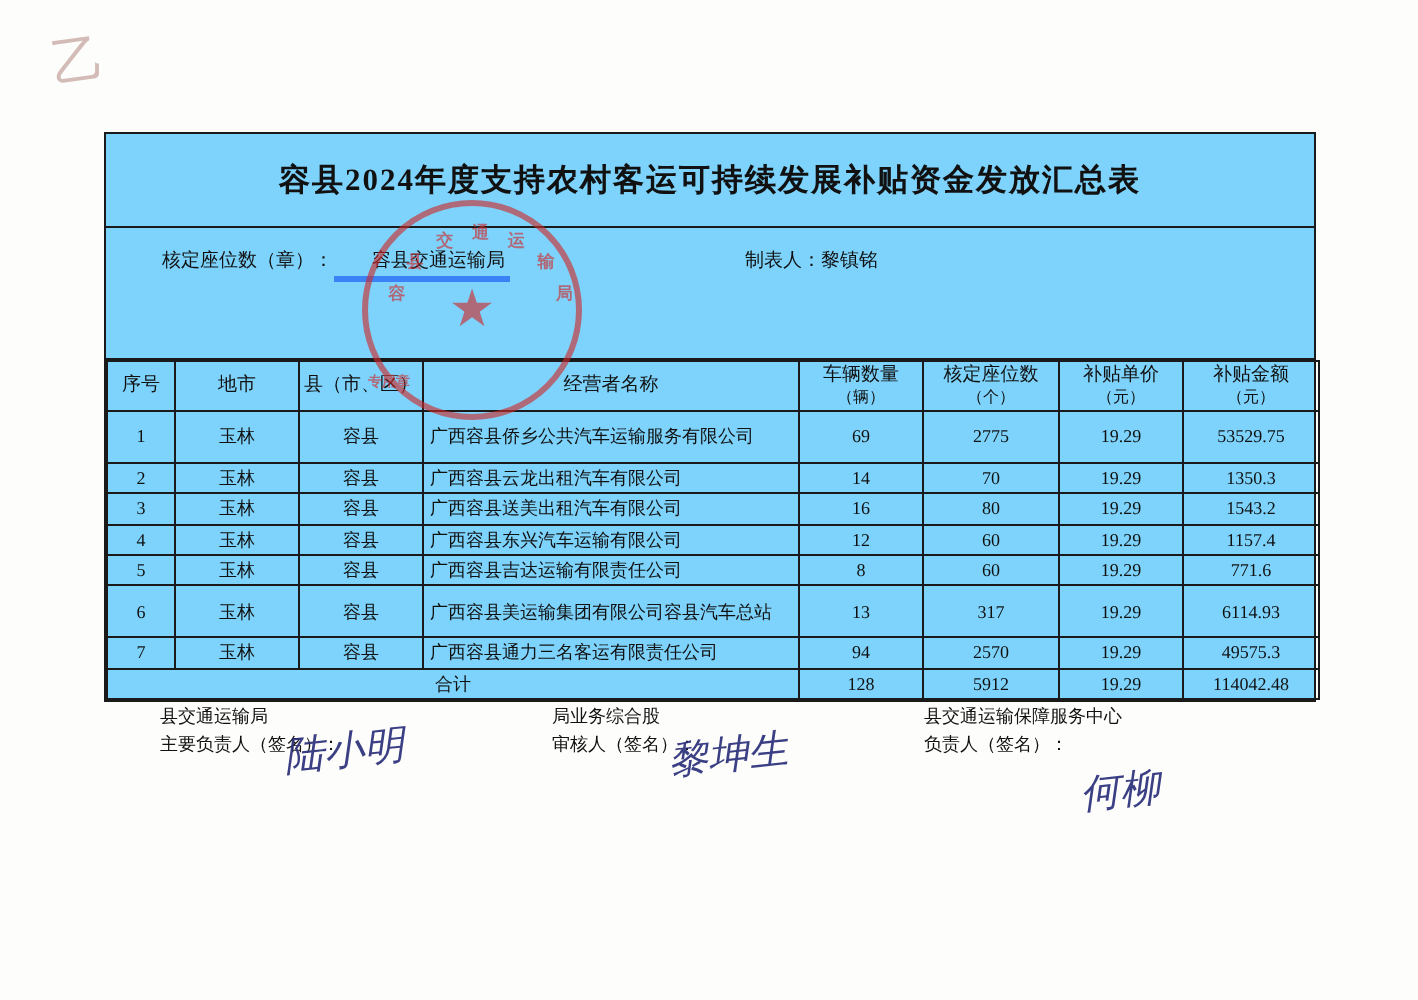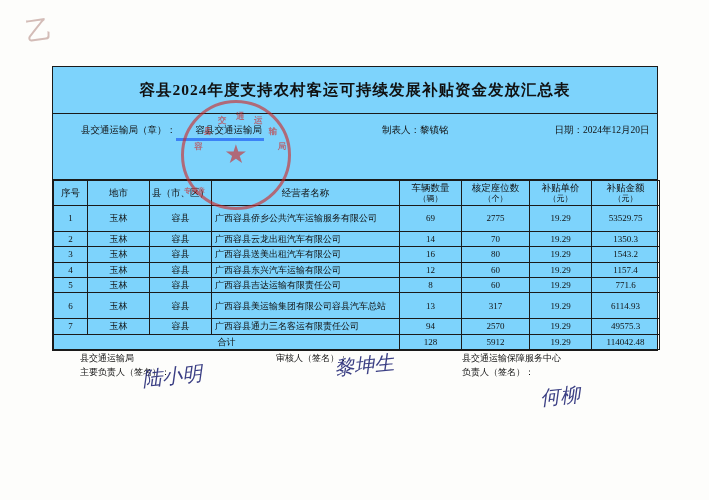--- a/index.html
+++ b/index.html
@@ -186,27 +186,24 @@
   <div class="pencil-mark">乙</div>
 
   <div class="doc">
 
     <div class="title-row">
       <div class="title">容县2024年度支持农村客运可持续发展补贴资金发放汇总表</div>
     </div>
 
     <div class="meta-row">
       <div class="meta-cell meta-unit">
-        <span>县交通运输局（章）：</span><span class="meta-underline">容县交通运输局</span>
+        <span>核定座位数（章）：</span><span class="meta-underline">容县交通运输局</span>
       </div>
       <div class="meta-cell meta-maker">
         <span>制表人：</span><span>黎镇铭</span>
-      </div>
-      <div class="meta-cell meta-date">
-        <span>日期：</span><span>2024年12月20日</span>
       </div>
 
       <div class="seal">
         <div class="ring-text">
           <span style="transform:rotate(-72deg) translate(0,-44px) rotate(72deg);">容</span>
           <span style="transform:rotate(-48deg) translate(0,-44px) rotate(48deg);">县</span>
           <span style="transform:rotate(-24deg) translate(0,-44px) rotate(24deg);">交</span>
           <span style="transform:rotate(0deg) translate(0,-44px) rotate(0deg);">通</span>
           <span style="transform:rotate(24deg) translate(0,-44px) rotate(-24deg);">运</span>
           <span style="transform:rotate(48deg) translate(0,-44px) rotate(-48deg);">输</span>
@@ -325,20 +322,21 @@
   <div class="footer">
     <div class="footer-cols">
       <div class="fc1">
         <div>县交通运输局</div>
         <div>主要负责人（签名）：</div>
         <div class="sig-line">
           <span class="sig sig1">陆小明</span>
         </div>
       </div>
       <div class="fc2">
+        <div>局业务综合股</div>
         <div>审核人（签名）：</div>
         <div class="sig-line">
           <span class="sig sig2">黎坤生</span>
         </div>
       </div>
       <div class="fc3">
         <div>县交通运输保障服务中心</div>
         <div>负责人（签名）：</div>
         <div class="sig-line">
           <span class="sig sig3">何柳</span>

